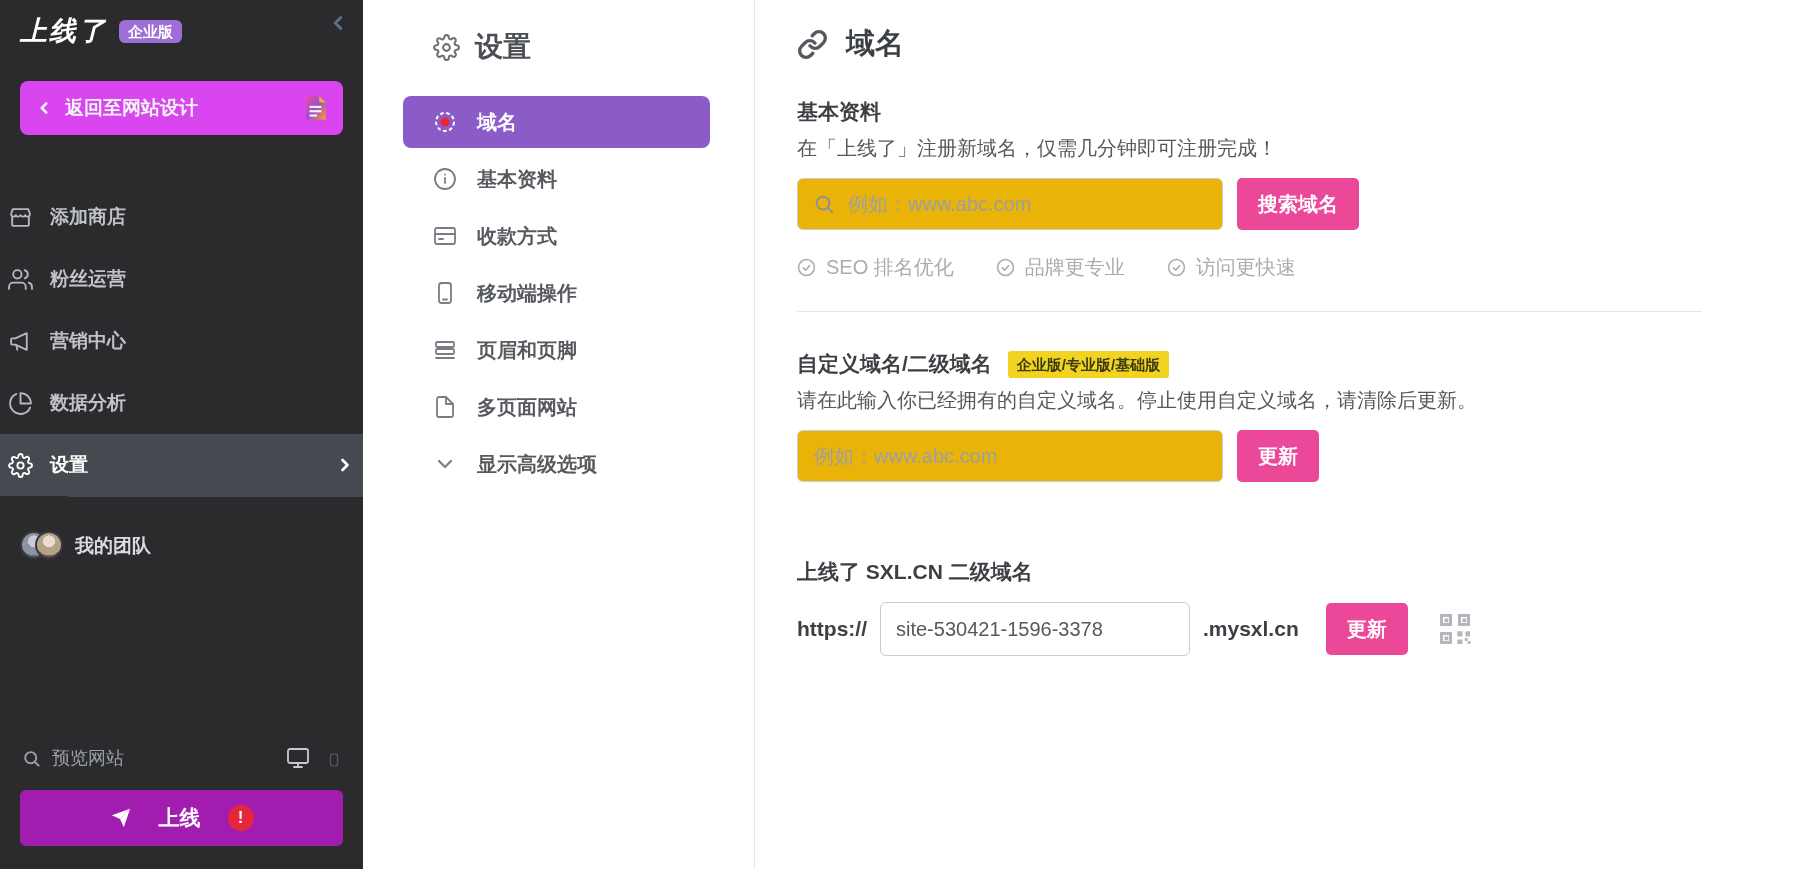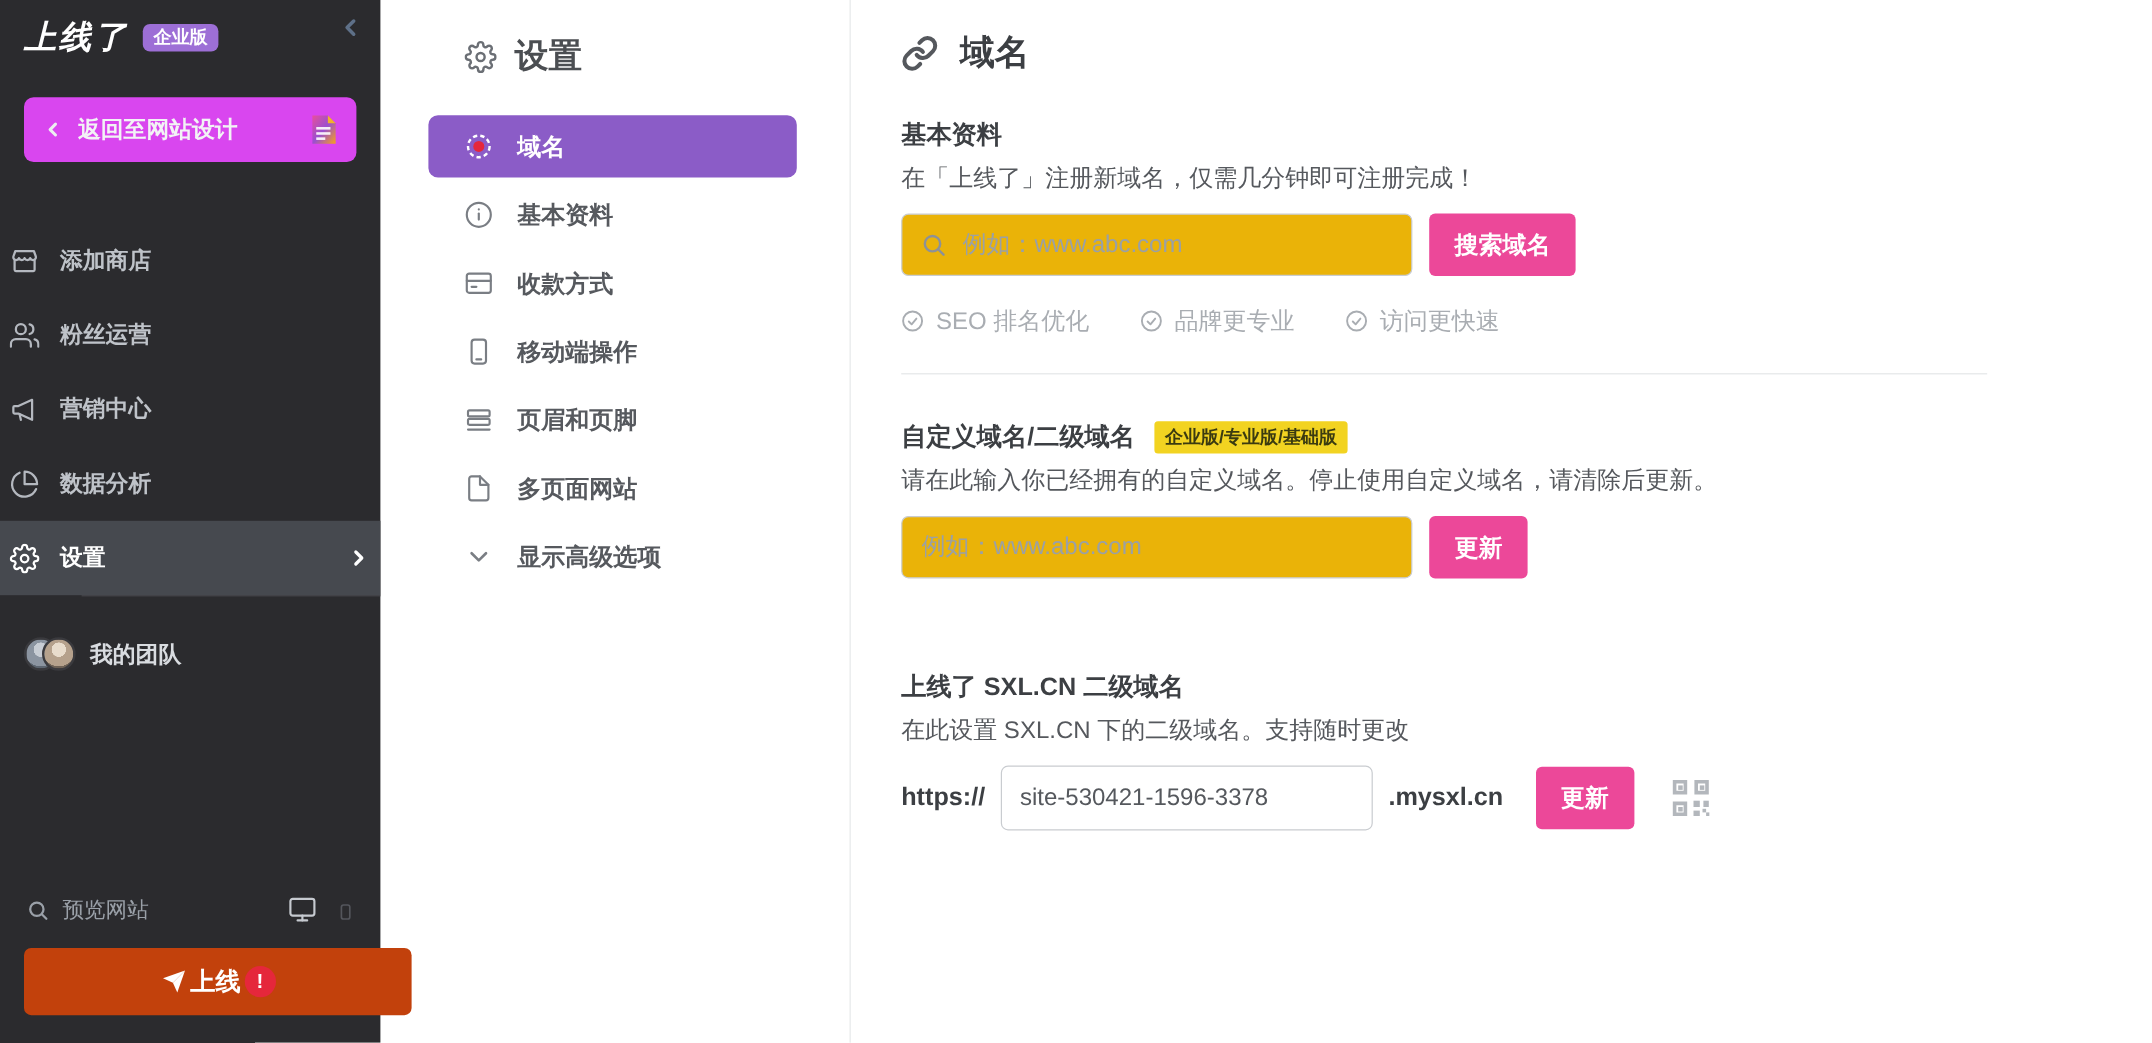--- a/index.html
+++ b/index.html
@@ -1,21 +1,21 @@
 <!DOCTYPE html>
 <html><head>
 <meta charset="utf-8">
 <style>
   * { margin:0; padding:0; box-sizing:border-box; }
   html,body { width:1793px; height:869px; overflow:hidden; }
   body { font-family:"Liberation Sans","DejaVu Sans",sans-serif; display:flex; background:#fff; }
   svg { display:block; }
 
   
-  .sidebar { width:317px; flex-shrink:0; background:#2b2b2e; position:relative; display:flex; flex-direction:column; }
+  .sidebar { width:363px; flex-shrink:0; background:#2b2b2e; position:relative; display:flex; flex-direction:column; }
   .logo-row { padding:13px 20px 0; display:flex; align-items:center; gap:12px; }
   .logo { color:#fff; font-size:27px; font-weight:bold; font-style:italic; letter-spacing:2px; }
   .plan-badge { background:#9d6fd6; color:#fff; font-size:15px; font-weight:bold; padding:4px 9px; border-radius:6px; line-height:1; }
   .collapse-chevron { position:absolute; top:12px; right:14px; color:#5e7088; cursor:pointer; }
   .back-card { margin:32px 20px 0; background:#d946ef; border-radius:8px; height:54px; display:flex; align-items:center; padding:0 15px; gap:12px; cursor:pointer; }
   .back-card .chev { color:#eceef0; }
   .back-label { color:#f2f3f5; font-weight:bold; font-size:19px; flex:1; }
   .nav { margin-top:51px; }
   .nav-item { height:62px; display:flex; align-items:center; gap:17px; padding:0 8px; font-size:19px; font-weight:bold; color:#bfc3c9; cursor:pointer; }
   .nav-item .nav-ic { color:#b4b8bf; }
@@ -26,21 +26,21 @@
   .team-row { height:62px; display:flex; align-items:flex-end; gap:13px; padding:0 20px; font-size:19px; font-weight:bold; color:#d9dce0; cursor:pointer; }
   .avatars { position:relative; width:42px; height:28px; flex-shrink:0; }
   .avatar { position:absolute; top:0; width:28px; height:28px; border-radius:50%; border:2px solid #3a3a3e; }
   .avatar.a1 { left:0; background:radial-gradient(circle at 50% 35%, #c8cdd4 0 30%, #8b94a0 31% 70%, #5c6570 71%); }
   .avatar.a2 { left:15px; background:radial-gradient(circle at 50% 35%, #e8dccc 0 30%, #b5a18c 31% 70%, #6e6256 71%); }
   .sidebar-bottom { margin-top:auto; }
   .preview-row { display:flex; align-items:center; gap:11px; padding:0 22px; height:38px; color:#9aa0a8; font-size:18px; cursor:pointer; }
   .device-icons { margin-left:auto; display:flex; align-items:flex-end; gap:16px; }
   .monitor-ic { color:#c6cad0; cursor:pointer; }
   .phone-ic { color:#54565c; cursor:pointer; }
-  .publish-btn { margin:13px 20px 23px; height:56px; border-radius:6px; background:#c2410c; color:#fff; font-size:21px; font-weight:bold; display:flex; align-items:center; justify-content:center; gap:3px; cursor:pointer; border:none; width:323px; font-family:inherit; }
+  .publish-btn { margin:13px 20px 23px; height:56px; border-radius:6px; background:#a21caf; color:#fff; font-size:21px; font-weight:bold; display:flex; align-items:center; justify-content:center; gap:27px; cursor:pointer; border:none; width:323px; font-family:inherit; }
   .alert-badge { width:26px; height:26px; border-radius:50%; background:#e5273b; color:#fff; font-weight:bold; font-size:17px; display:flex; align-items:center; justify-content:center; }
 
   
   .settings-panel { width:392px; flex-shrink:0; background:#fff; border-right:1px solid #e3e5e7; padding-top:28px; }
   .settings-header { display:flex; align-items:center; gap:15px; padding-left:70px; color:#4b4e52; font-size:28px; font-weight:bold; margin-bottom:30px; }
   .settings-header .hdr-ic { color:#6b6f75; }
   .settings-item { height:52px; display:flex; align-items:center; gap:20px; margin:0 44px 5px 40px; padding-left:30px; font-size:20px; font-weight:bold; color:#56595e; border-radius:8px; cursor:pointer; }
   .settings-item .s-ic { color:#7a7e84; }
   .settings-item.active { background:#8b5cc7; color:#fff; }
   .settings-item.active .s-ic { color:#fff; }
@@ -351,21 +351,20 @@
     </div>
     <div class="section-desc">请在此输入你已经拥有的自定义域名。停止使用自定义域名，请清除后更新。</div>
     <div class="input-row">
       <input class="text-input" type="text" placeholder="例如：www.abc.com" style="">
       <button class="btn-green">更新</button>
     </div>
   </div>
 
   <div class="section section-subdomain">
     <div class="section-heading">上线了 SXL.CN 二级域名</div>
-    <div class="section-desc">在此设置 SXL.CN 下的二级域名。支持随时更改</div>
     <div class="subdomain-row">
       <span>https://</span>
       <input class="subdomain-input" type="text" value="site-530421-1596-3378" style="">
       <span>.mysxl.cn</span>
       <button class="btn-green" style="margin-left:14px;">更新</button>
       <span class="qr-ic">
         <svg width="36" height="36" viewBox="0 0 24 24" fill="currentColor">
           <path d="M2 2h8v8H2zm2 2v4h4V4z"></path>
             <rect x="5" y="5" width="2.5" height="2.5"></rect>
           <path d="M14 2h8v8h-8zm2 2v4h4V4z"></path>

